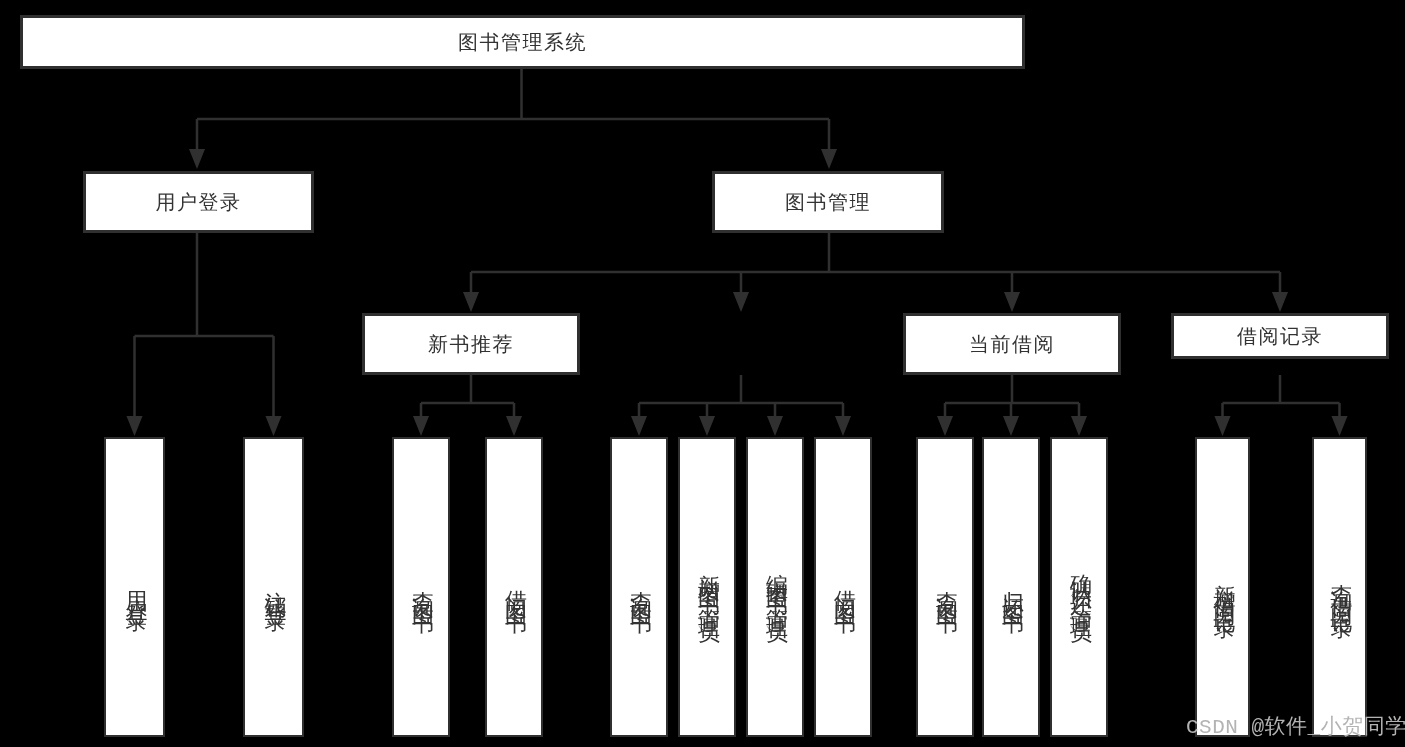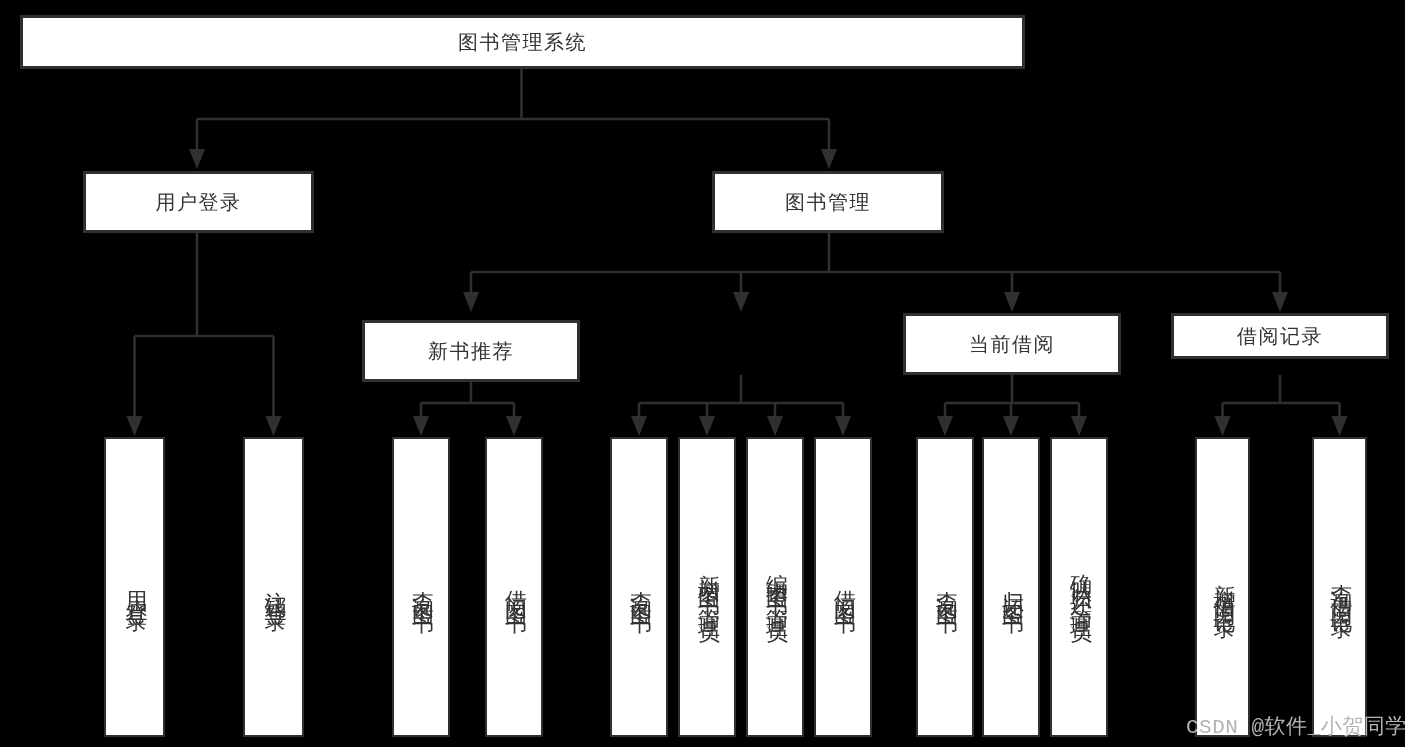--- a/index.html
+++ b/index.html
@@ -101,21 +101,21 @@
     <path d="M1280,375 V403 M1222.5,403 H1339.5 M1222.5,403 V417 M1339.5,403 V417"></path>
     <polygon points="1214.5,416 1230.5,416 1222.5,436"></polygon>
     <polygon points="1331.5,416 1347.5,416 1339.5,436"></polygon>
   </svg>
 
   <div class="box h-box" style="left:20px; top:15px; width:1005px; height:54px;">图书管理系统</div>
 
   <div class="box h-box" style="left:83px; top:171px; width:231px; height:62px;">用户登录</div>
   <div class="box h-box" style="left:712px; top:171px; width:232px; height:62px;">图书管理</div>
 
-  <div class="box h-box" style="left:362px; top:313px; width:218px; height:62px;margin-top:7px;">新书推荐</div>
+  <div class="box h-box" style="left:362px; top:313px; width:218px; height:62px;">新书推荐</div>
   <div class="box h-box" style="left:903px; top:313px; width:218px; height:62px;text-align:right;">当前借阅</div>
   <div class="box h-box" style="left:1171px; top:313px; width:218px; height:46px;">借阅记录</div>
 
   <div class="box v-box" style="left:104px; width:61px;">用户登录</div>
   <div class="box v-box" style="left:243px; width:61px;">注销登录</div>
 
   <div class="box v-box" style="left:392px; width:58px;">查询图书</div>
   <div class="box v-box" style="left:485px; width:58px;">借阅图书</div>
 
   <div class="box v-box" style="left:610px; width:58px;">查询图书</div>

